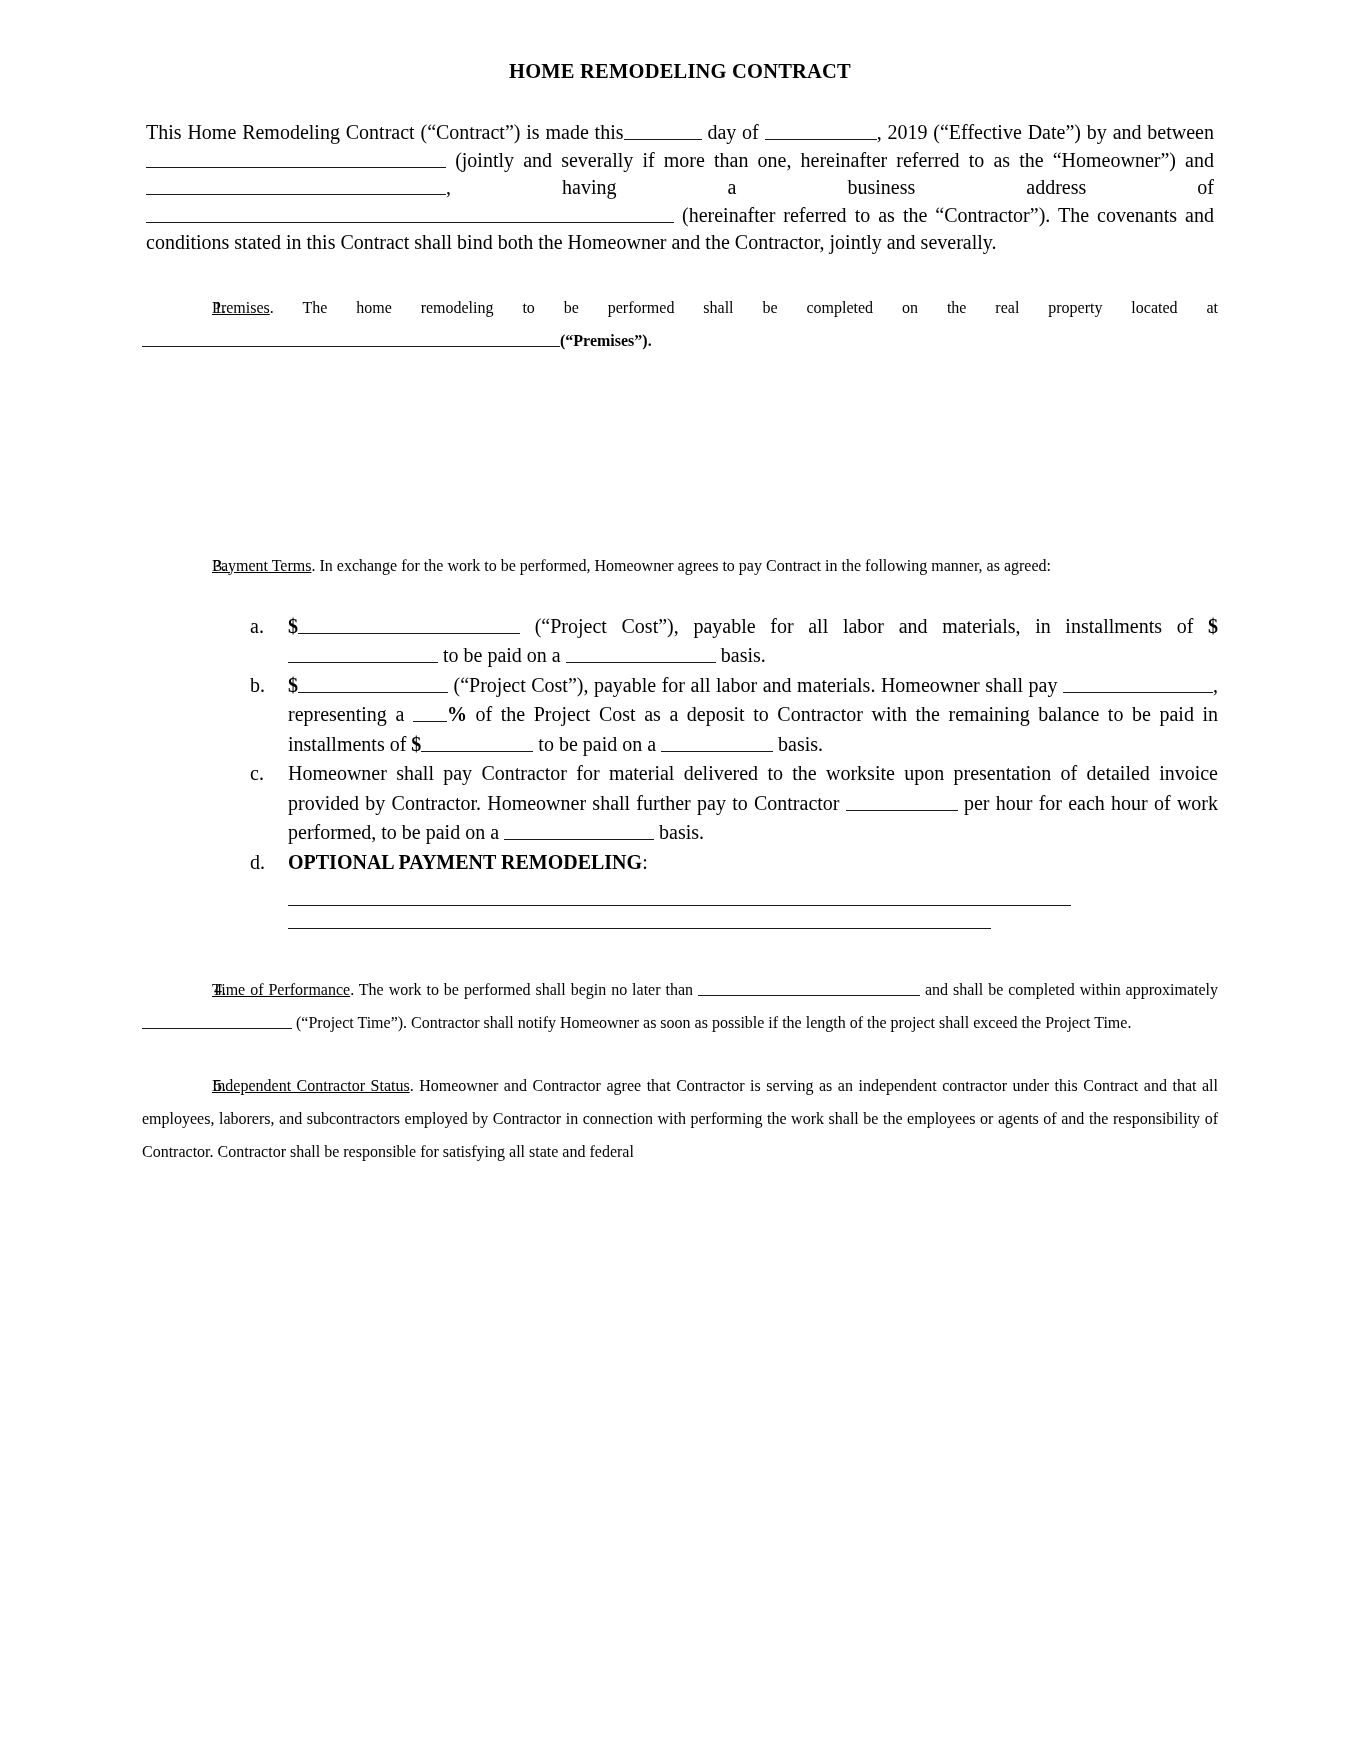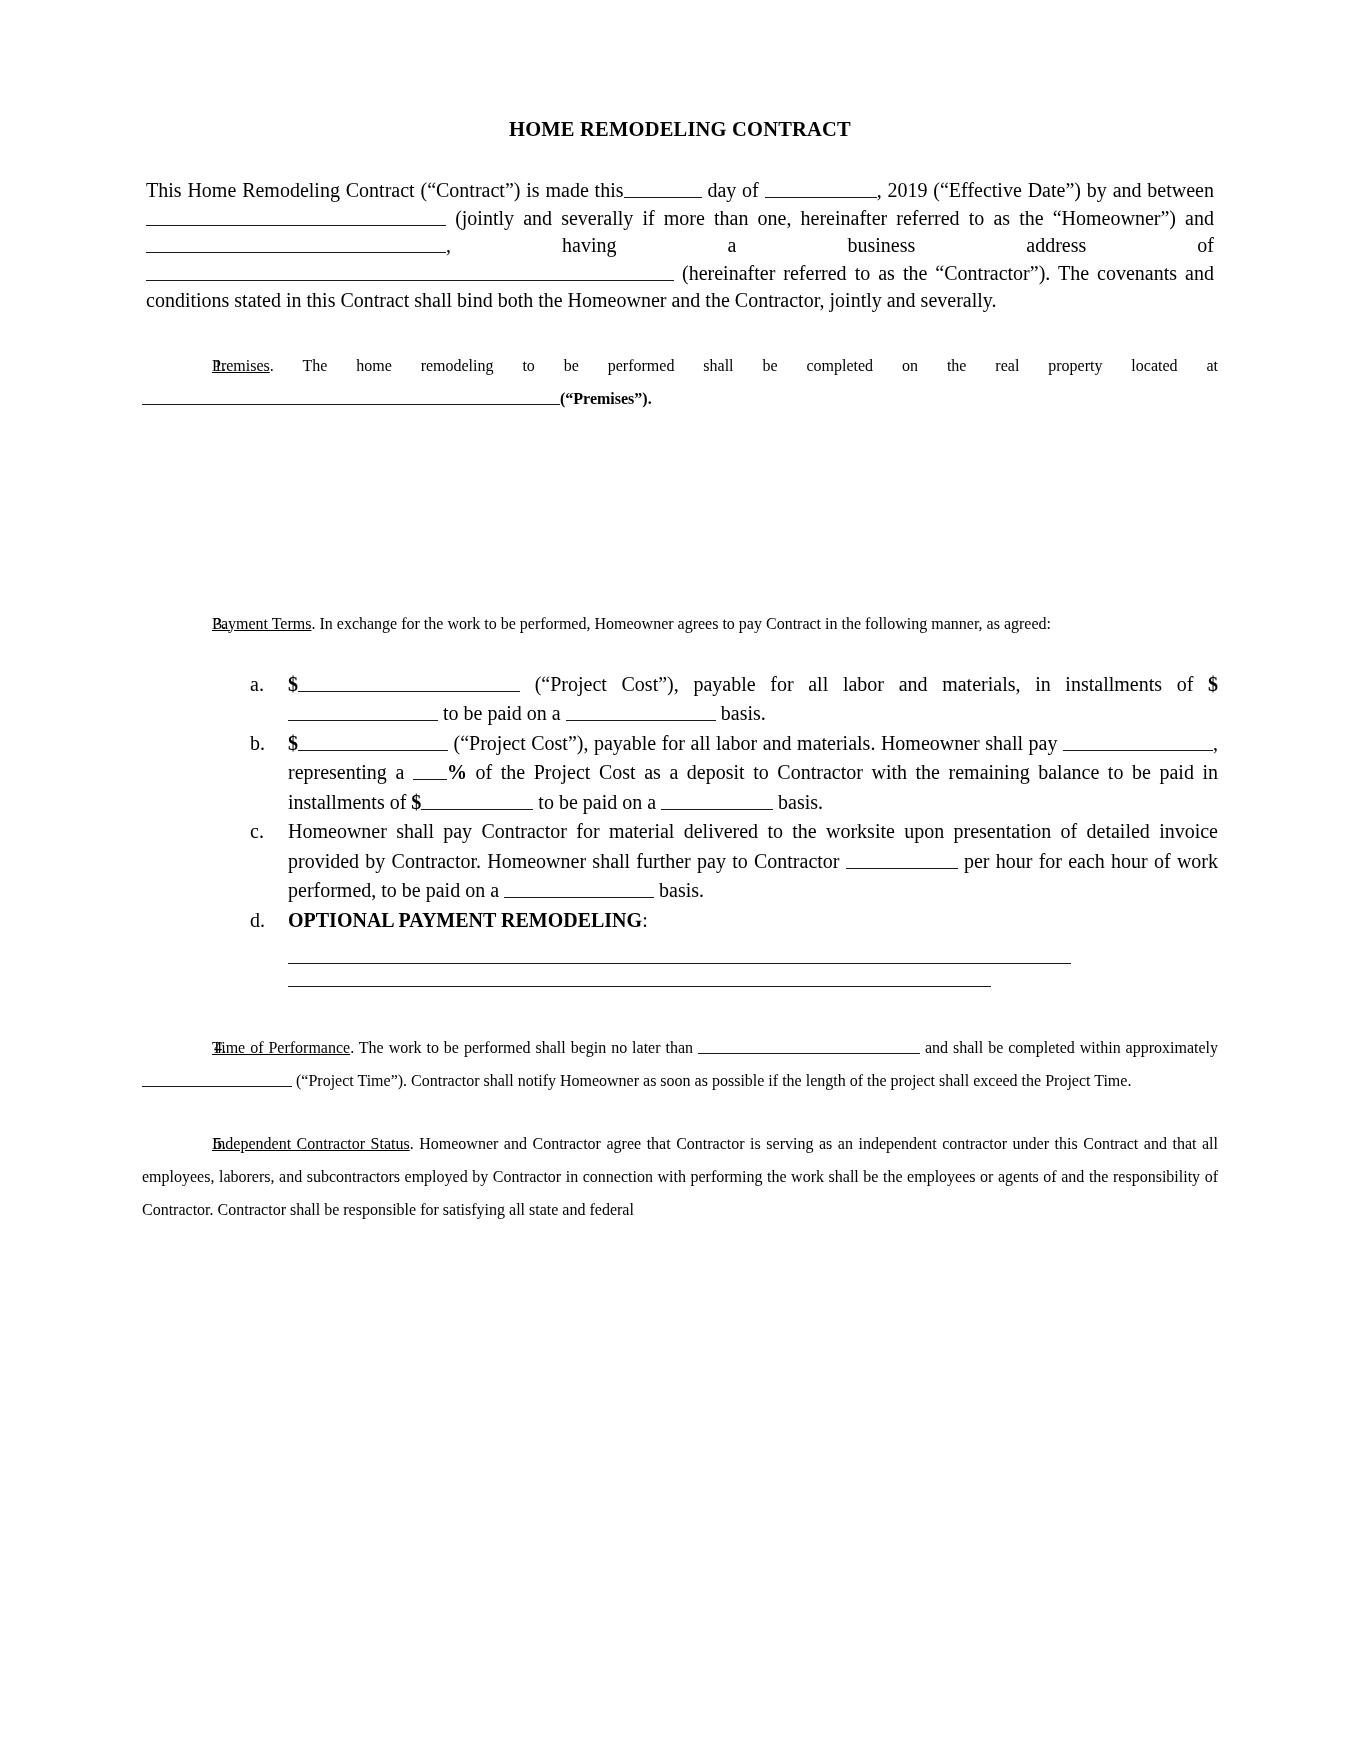--- a/index.html
+++ b/index.html
@@ -13,21 +13,21 @@
     font-family: "Liberation Serif", "DejaVu Serif", serif;
     color: #000000;
     overflow: hidden;
   }
   .page {
     position: relative;
     width: 1360px;
     height: 1760px;
     background: #ffffff;
     box-sizing: border-box;
-    padding: 118px 142px 0 142px;
+    padding: 60px 142px 0 142px;
   }
   .doc-title {
     text-align: center;
     font-weight: bold;
     font-size: 20.5px;
     letter-spacing: 0.2px;
     margin: 0 0 36px 0;
   }
   p.body-para {
     margin: 4px;

